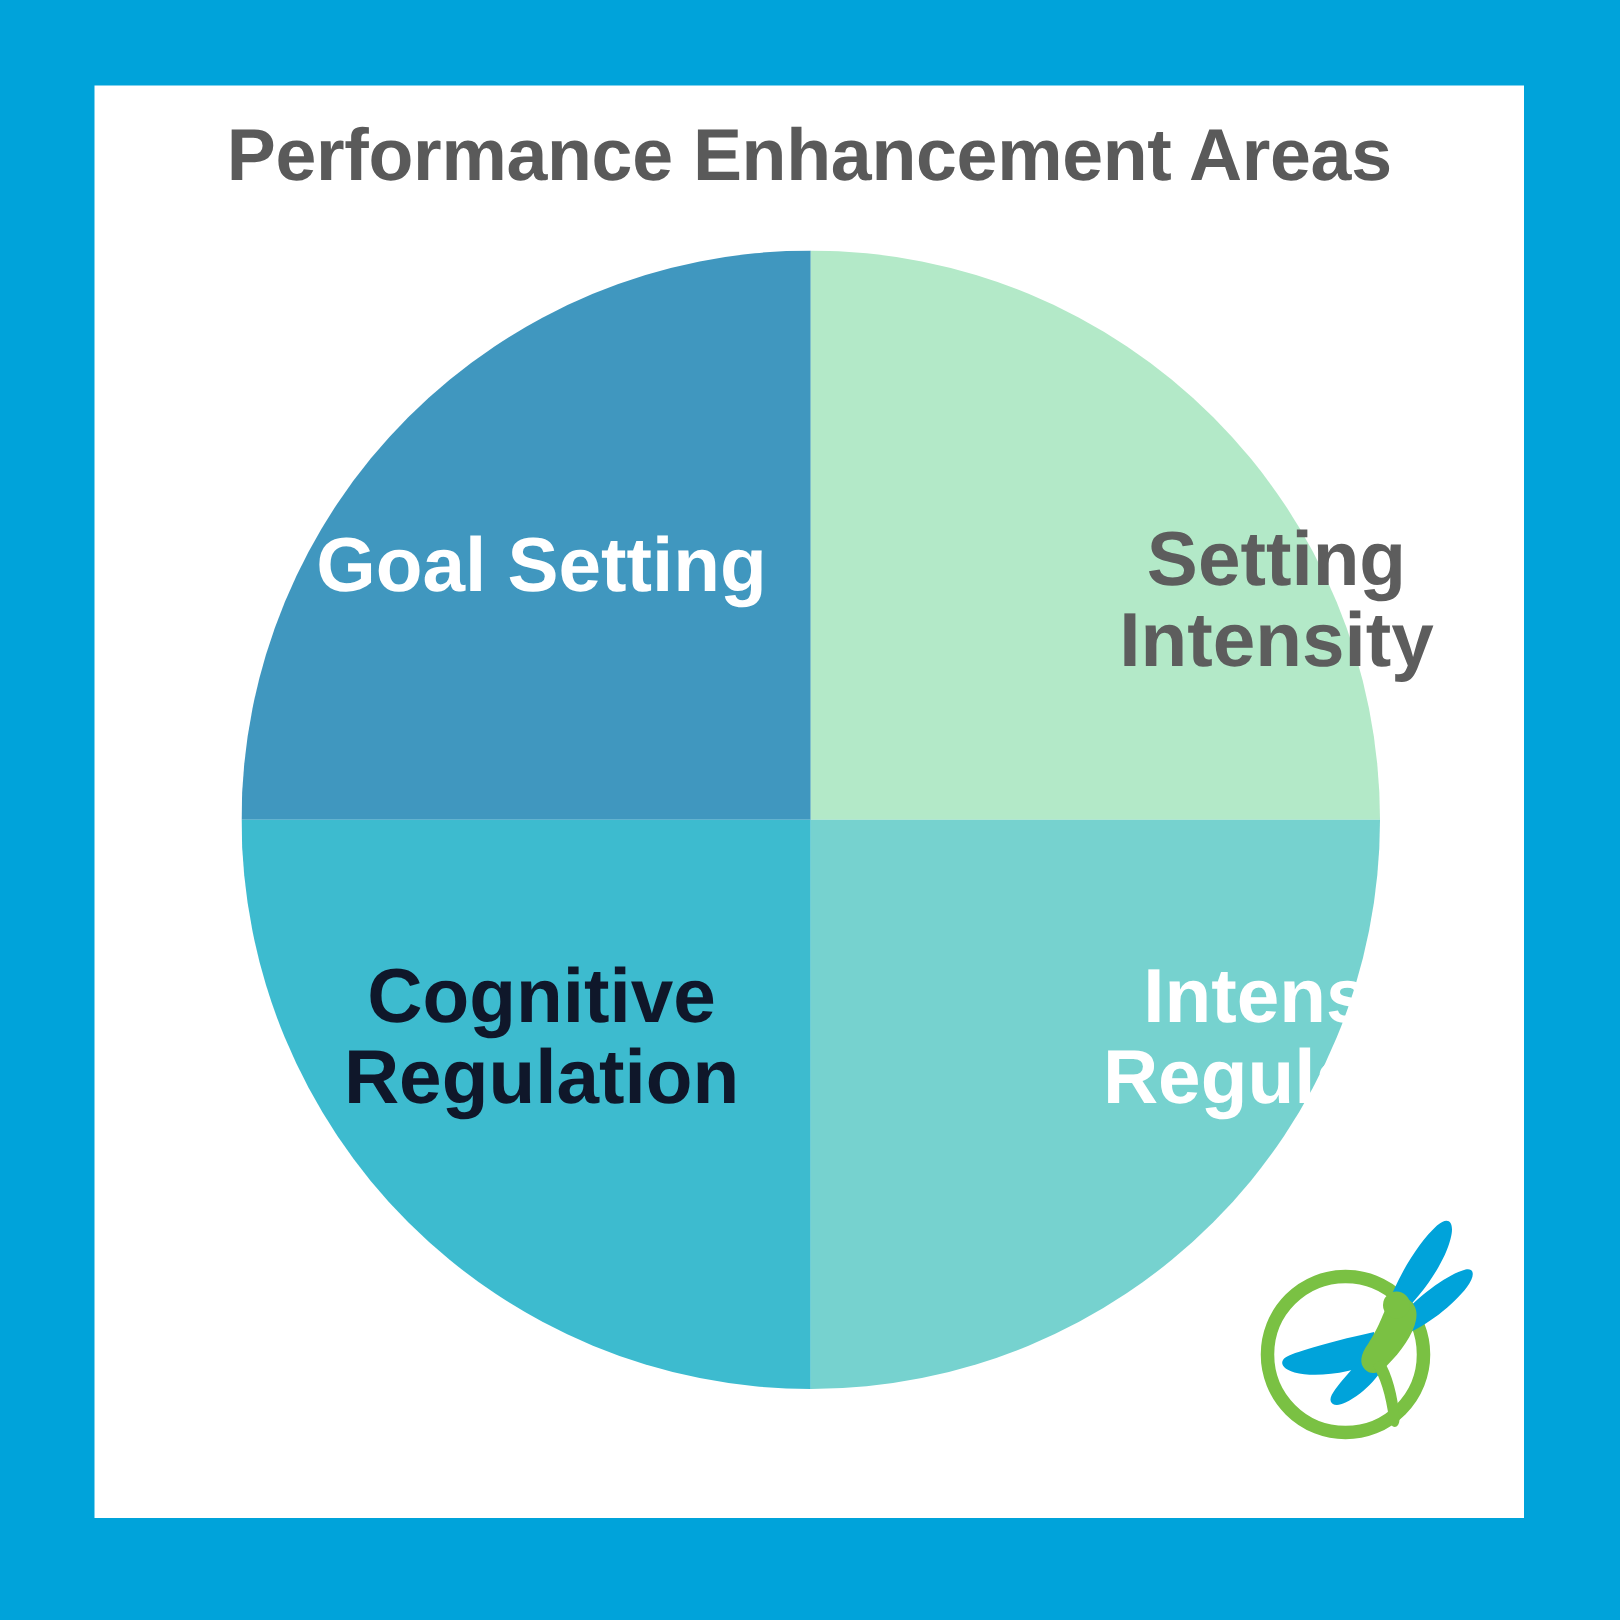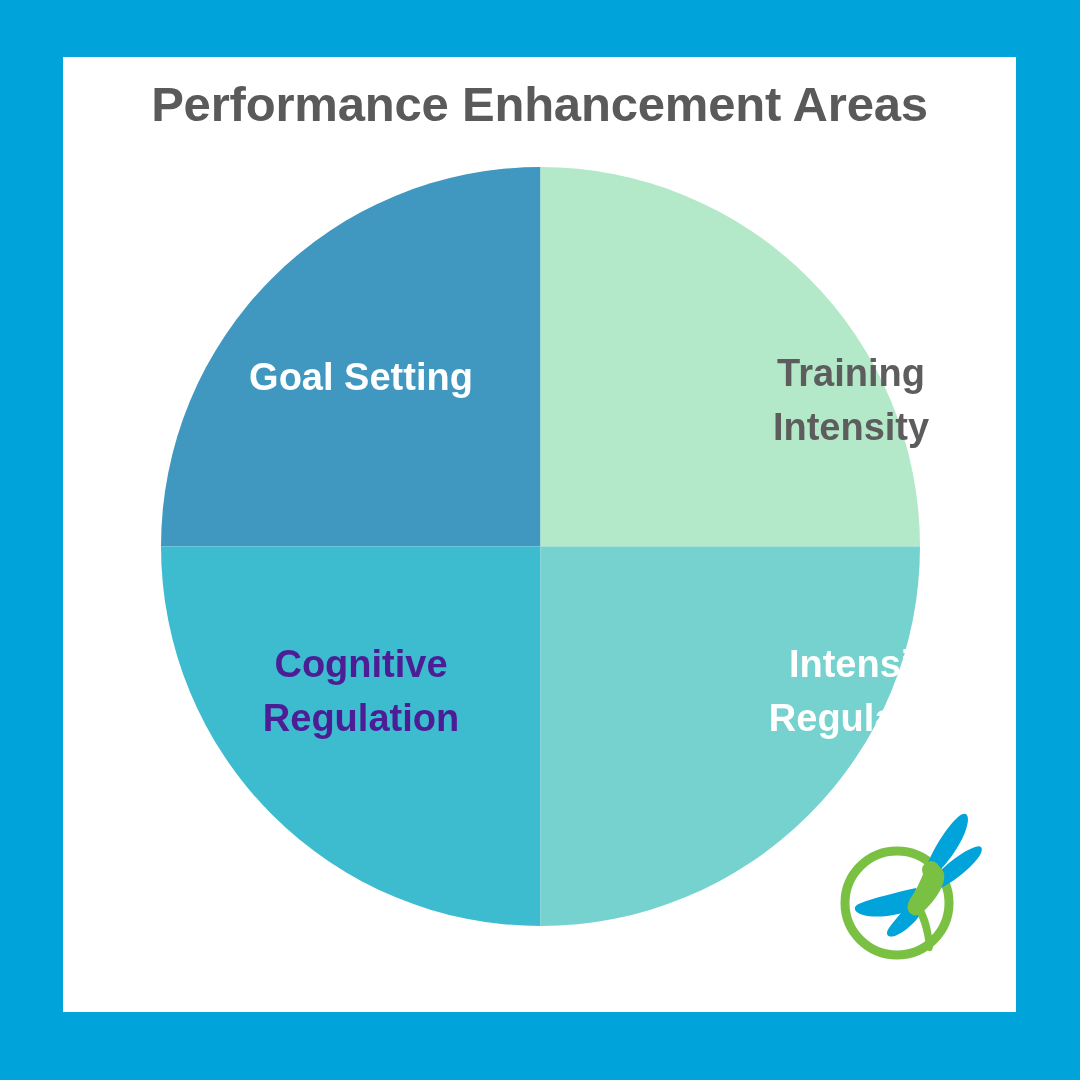--- a/index.html
+++ b/index.html
@@ -51,42 +51,42 @@
   }
   #pie-svg {
     position: absolute;
     left: 0;
     top: 0;
     display: block;
   }
   .quad-label {
     position: absolute;
     text-align: center;
-    font-size: 38px;
+    font-size: 51px;
     font-weight: bold;
     line-height: 54px;
     width: 320px;
   }
   
   #label-q1 {
     left: 40px;
     top: 183px;
     color: #ffffff;
   }
   
   #label-q2 {
     left: 530px;
     top: 179px;
     color: #5d5d5d;
   }
   
   #label-q3 {
     left: 40px;
     top: 470px;
-    color: #4c1d95;
+    color: #0f172a;
   }
   
   #label-q4 {
     left: 386px;
     top: 470px;
     color: #ffffff;
     width: 640px;
   }
   
   #logo {
@@ -117,21 +117,21 @@
       <path d="M379.5,379.5 L0,379.5 A379.5,379.5 0 0,0 379.5,759 Z" fill="#3dbbcf"></path>
 
       <path d="M379.5,379.5 L379.5,759 A379.5,379.5 0 0,0 759,379.5 Z" fill="#76d2cf"></path>
     </svg>
 
     <div class="quad-label" id="label-q1">
       <div>Goal Setting</div>
     </div>
 
     <div class="quad-label" id="label-q2">
-      <div>Training</div>
+      <div>Setting</div>
       <div>Intensity</div>
     </div>
 
     <div class="quad-label" id="label-q3">
       <div>Cognitive</div>
       <div>Regulation</div>
     </div>
 
     <div class="quad-label" id="label-q4">
       <div>Intensity</div>

